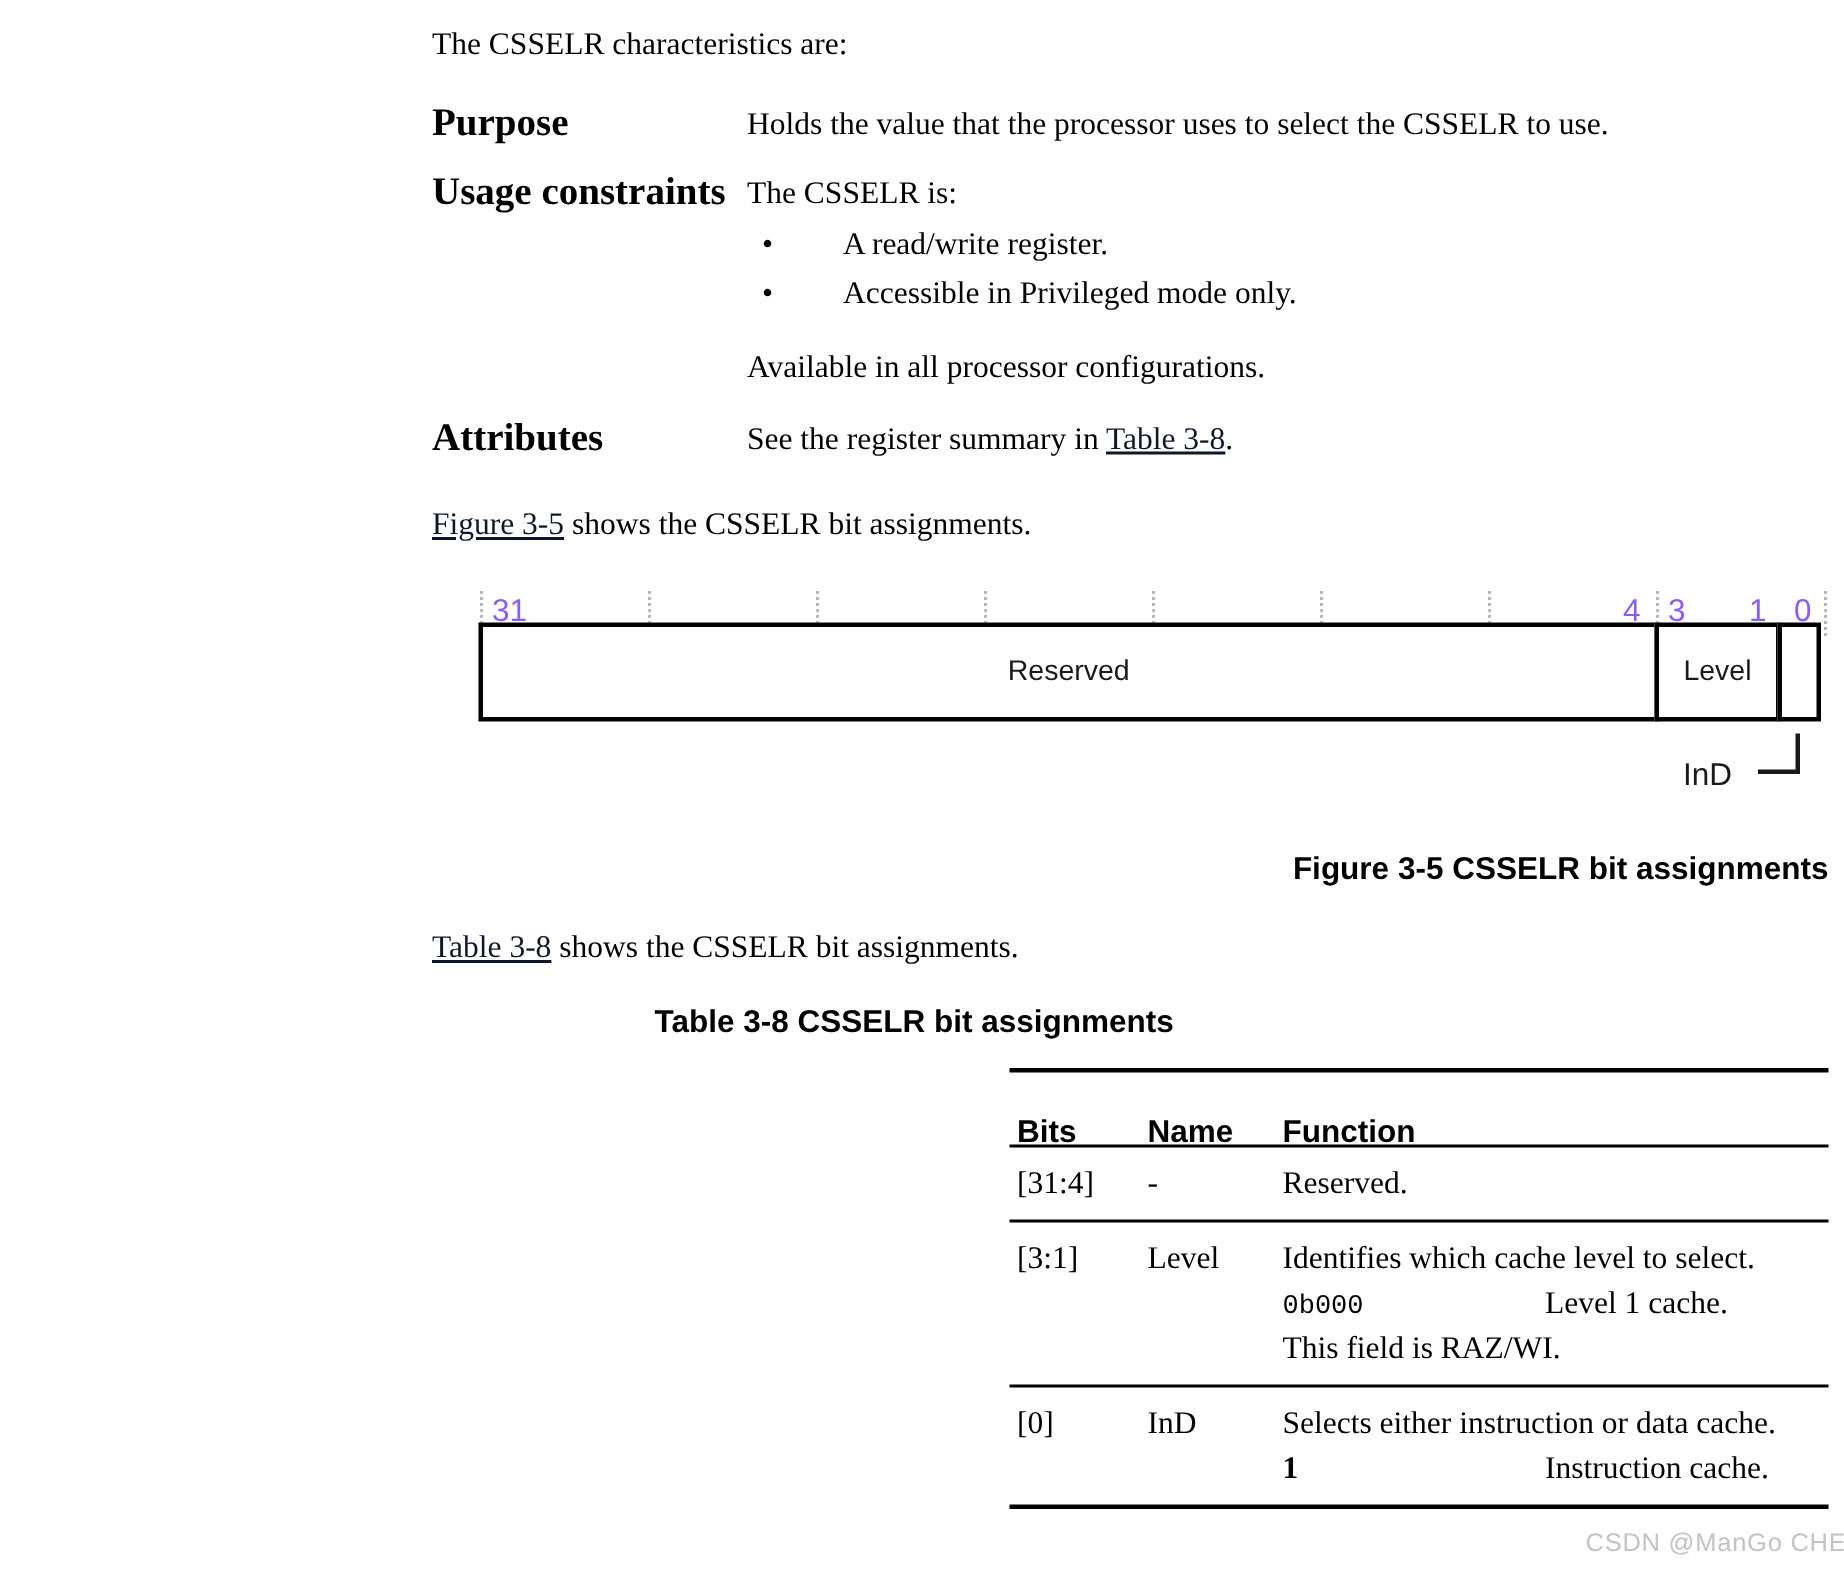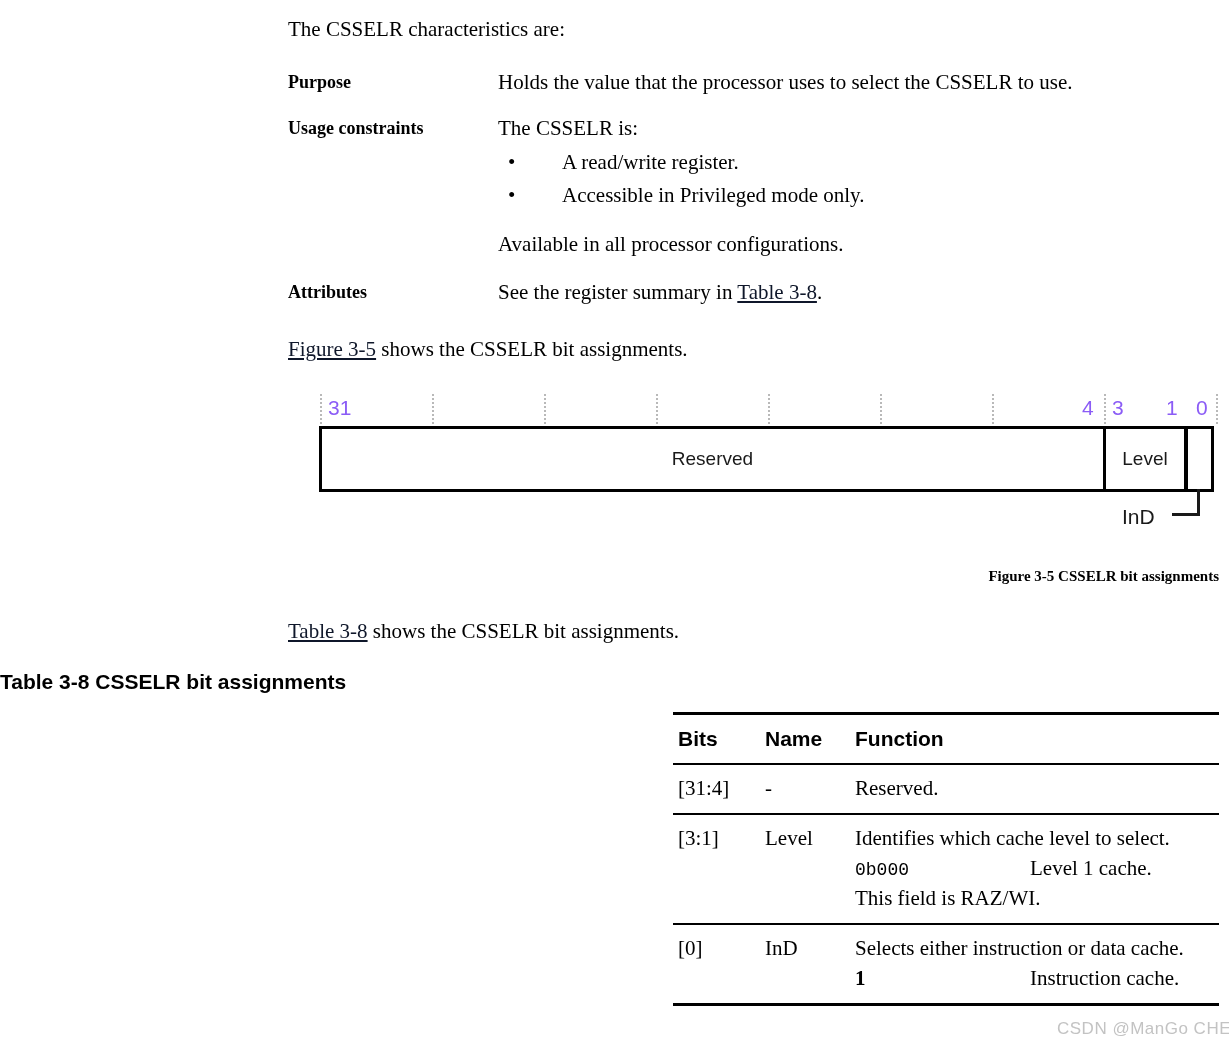--- a/index.html
+++ b/index.html
@@ -44,21 +44,21 @@
     position: relative;
     display: block;
     margin-bottom: 16px;
   }
   .defterm {
     position: absolute;
     left: 0;
     top: 0;
     width: 205px;
     font-weight: bold;
-    font-size: 18px;
+    font-size: 26px;
     line-height: 28px;
     white-space: nowrap;
   }
   .defbody {
     margin-left: 210px;
     font-size: 21px;
     line-height: 28px;
   }
   .defbody .line {
     white-space: nowrap;
@@ -115,21 +115,21 @@
     width: 0px;
     height: 30px;
     border-left: 2px dotted #b9b9b9;
   }
 
   .bitbox {
     position: absolute;
     box-sizing: border-box;
     border: 3px solid #000000;
     background: #ffffff;
-    top: 426px;
+    top: 415px;
     height: 66px;
   }
   .bitbox .boxlabel {
     font-family: "Liberation Sans", "DejaVu Sans", sans-serif;
     font-size: 19px;
     color: #1a1a1a;
     position: absolute;
     left: 0;
     right: 0;
     top: 50%;
@@ -173,63 +173,63 @@
     color: #1a1a1a;
     white-space: nowrap;
   }
 
   .figcaption {
     position: absolute;
     left: 0;
     top: 568px;
     width: 1219px;
     text-align: right;
-    font-family: Liberation Serif, serif;
+    font-family: Liberation Sans, sans-serif;
     font-weight: bold;
-    font-size: 15px;
+    font-size: 21px;
     color: #000000;
     white-space: nowrap;
   }
 
   
   .tableintro {
     position: absolute;
     left: 288px;
     top: 618px;
     font-size: 21px;
     line-height: 26px;
     white-space: nowrap;
   }
 
   
   .tblcaption {
     position: absolute;
     left: 0;
     top: 670px;
     width: 1219px;
-    text-align: left;
+    text-align: center;
     font-family: "Liberation Sans", "DejaVu Sans", sans-serif;
     font-weight: bold;
     font-size: 21px;
     white-space: nowrap;
   }
 
   .tblwrap {
     position: absolute;
     left: 673px;
     top: 712px;
     width: 546px;
   }
   .tblhead {
     position: relative;
     height: 48px;
   }
   .tblhead .hcell {
     position: absolute;
-    top: 12px;
+    top: 28px;
     font-family: "Liberation Sans", "DejaVu Sans", sans-serif;
     font-weight: bold;
     font-size: 21px;
     white-space: nowrap;
   }
   .rule-thick {
     border-top: 3px solid #000000;
     height: 0;
     font-size: 0;
     line-height: 0;

